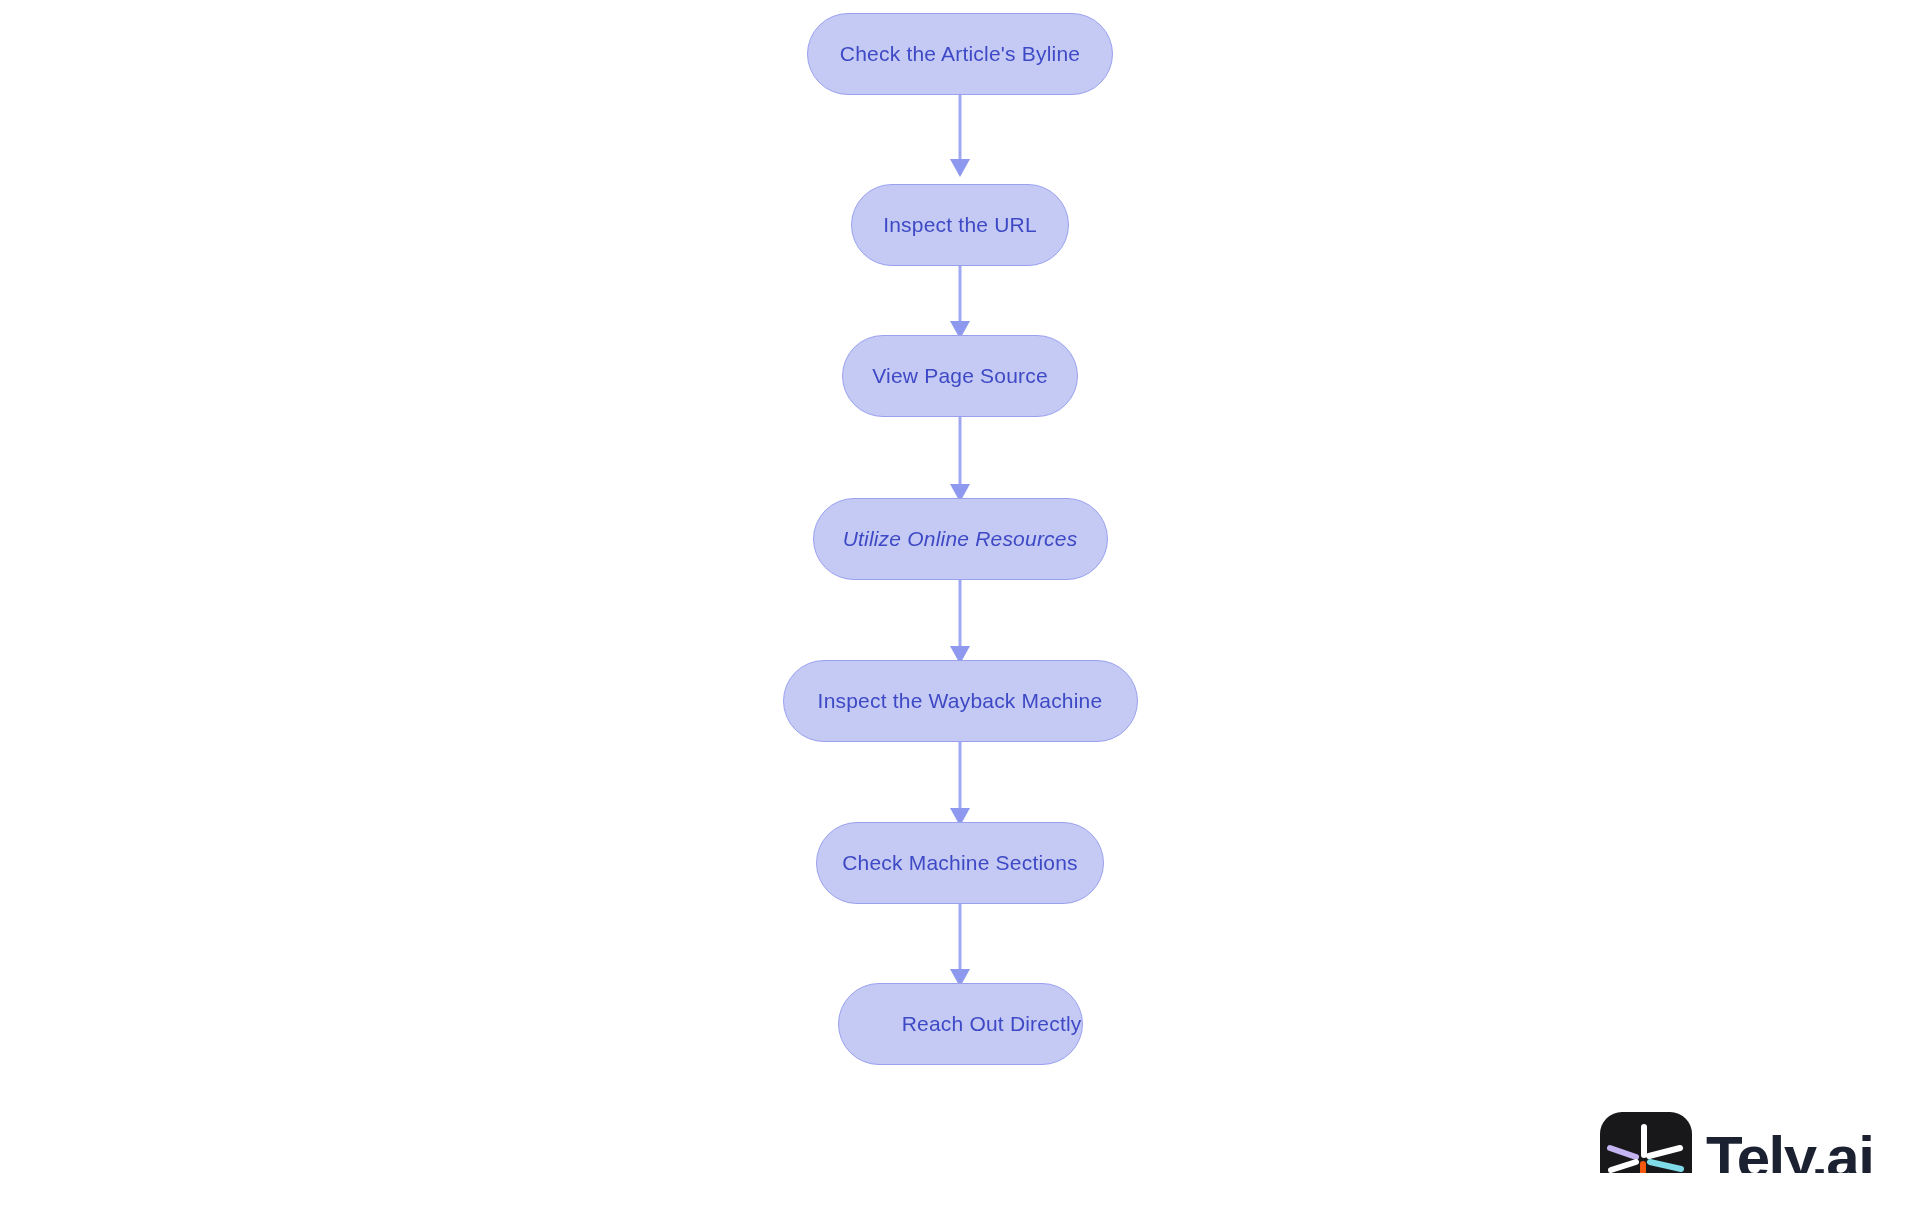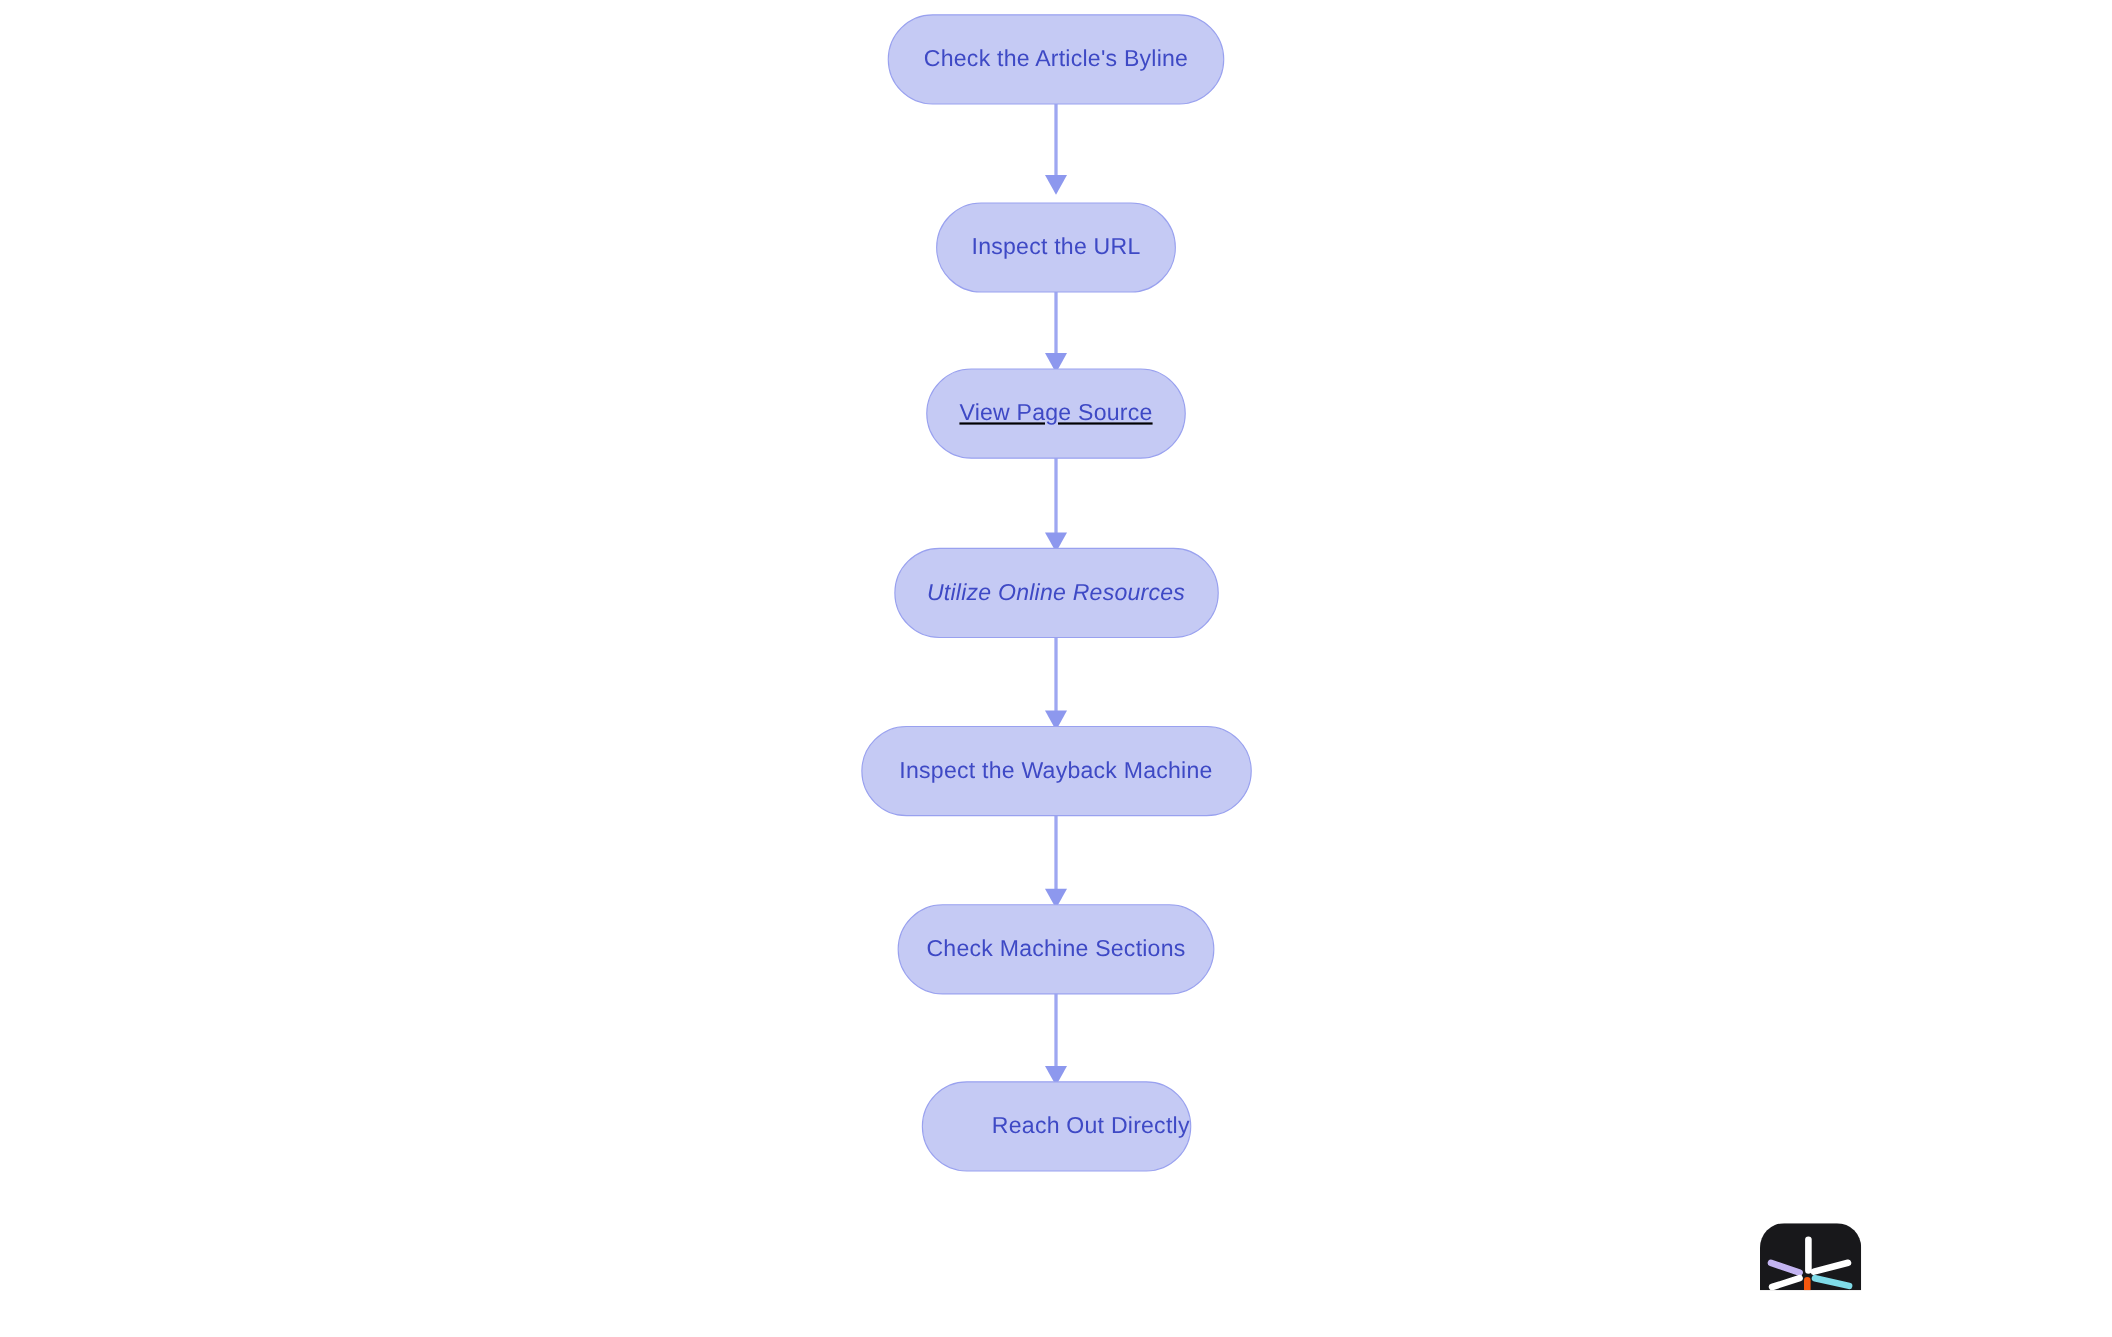--- a/index.html
+++ b/index.html
@@ -92,21 +92,21 @@
       </g>
     </svg>
 
   <div id="node-layer">
       <div class="flow-node" style="top: 13px; width: 306px; left: 807px;">
         <span class="node-label">Check the Article's Byline</span>
       </div>
       <div class="flow-node" style="top: 184px; width: 218px; left: 851px;">
         <span class="node-label">Inspect the URL</span>
       </div>
-      <div class="flow-node" style="top: 335px; width: 236px; left: 842px; text-decoration: underline;">
+      <div class="flow-node" style="top: 335px; width: 236px; left: 842px;">
         <span class="node-label">View Page Source</span>
       </div>
       <div class="flow-node" style="top: 498px; width: 295px; left: 812.5px; font-style: italic;">
         <span class="node-label">Utilize Online Resources</span>
       </div>
       <div class="flow-node" style="top: 660px; width: 355px; left: 782.5px;">
         <span class="node-label">Inspect the Wayback Machine</span>
       </div>
       <div class="flow-node" style="top: 822px; width: 288px; left: 816px;">
         <span class="node-label">Check Machine Sections</span>
@@ -119,15 +119,16 @@
   <div class="brand">
     <svg class="brand-icon-svg" width="92" height="92" viewBox="0 0 92 92">
       <rect x="0" y="0" width="92" height="92" rx="22" fill="#18181b"></rect>
       <line x1="44" y1="15" x2="44" y2="43" stroke="#ffffff" stroke-width="6" stroke-linecap="round"></line>
       <line x1="43" y1="52" x2="43" y2="82" stroke="#f4570e" stroke-width="6" stroke-linecap="round"></line>
       <line x1="10" y1="36" x2="36" y2="45" stroke="#c4b5f2" stroke-width="6" stroke-linecap="round"></line>
       <line x1="36" y1="50" x2="11" y2="58" stroke="#ffffff" stroke-width="6" stroke-linecap="round"></line>
       <line x1="49" y1="44" x2="80" y2="36" stroke="#ffffff" stroke-width="6" stroke-linecap="round"></line>
       <line x1="50" y1="50" x2="81" y2="57" stroke="#7fdbe8" stroke-width="6" stroke-linecap="round"></line>
     </svg>
+    <span class="brand-text">Tely.ai</span>
   </div>
 
 </div>
 
 </body></html>

